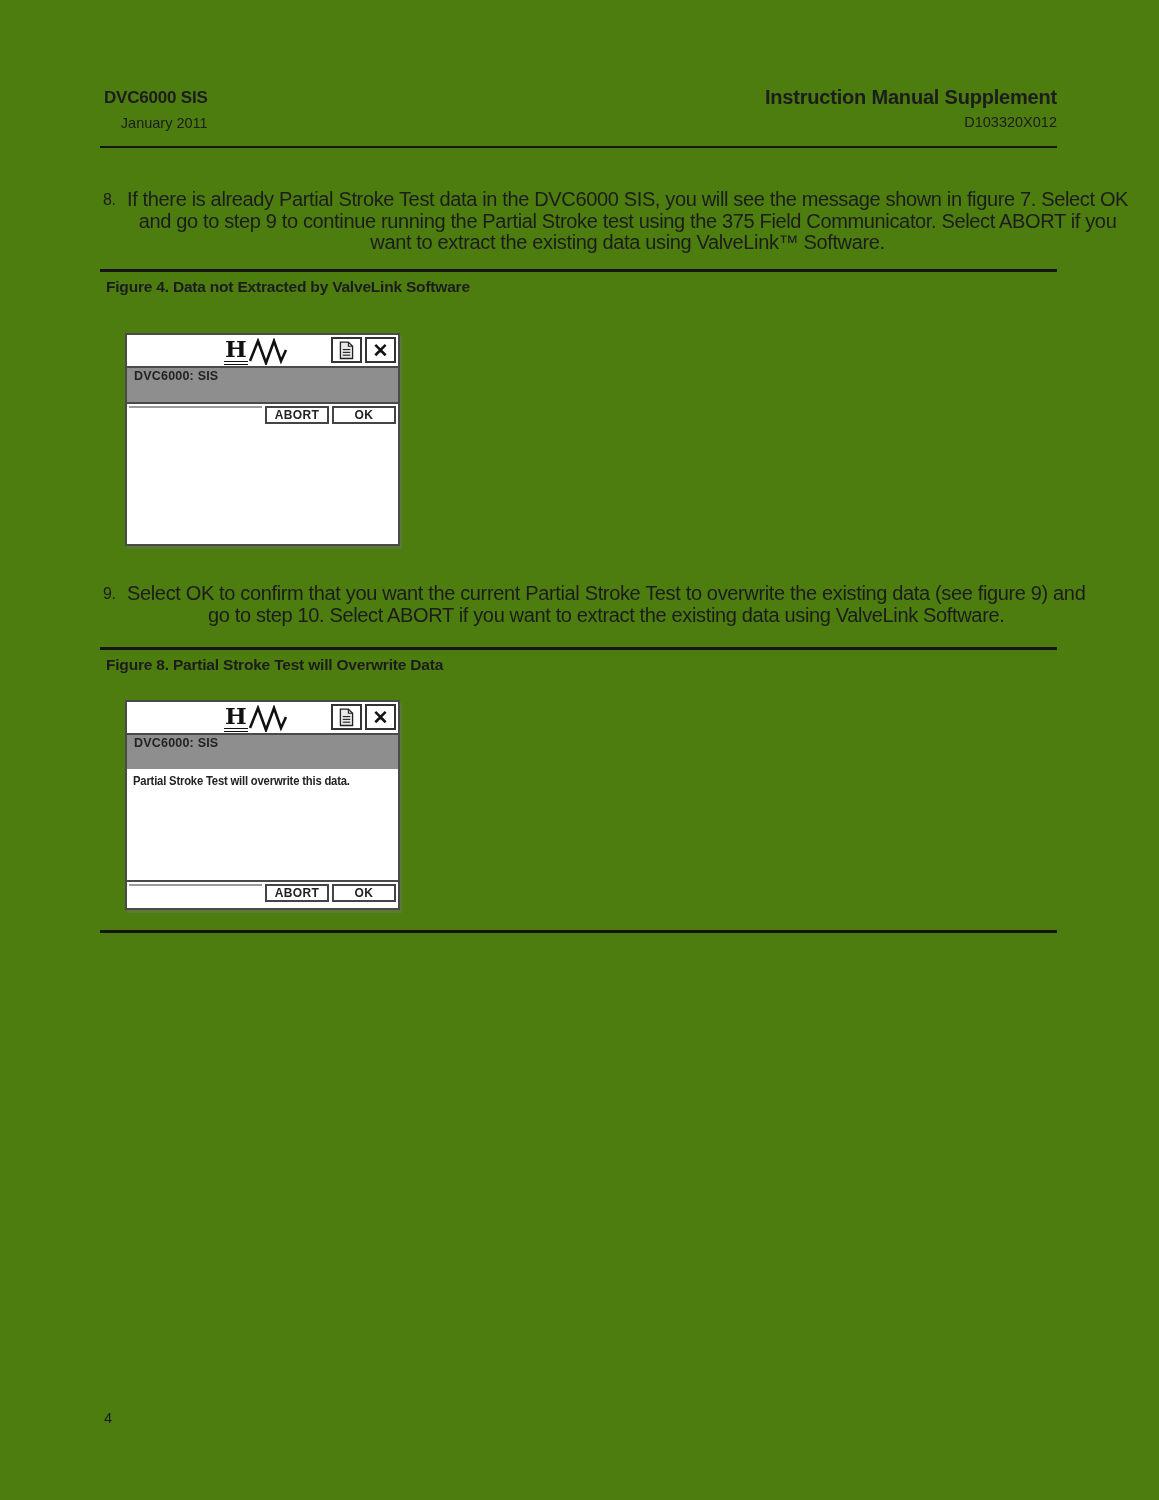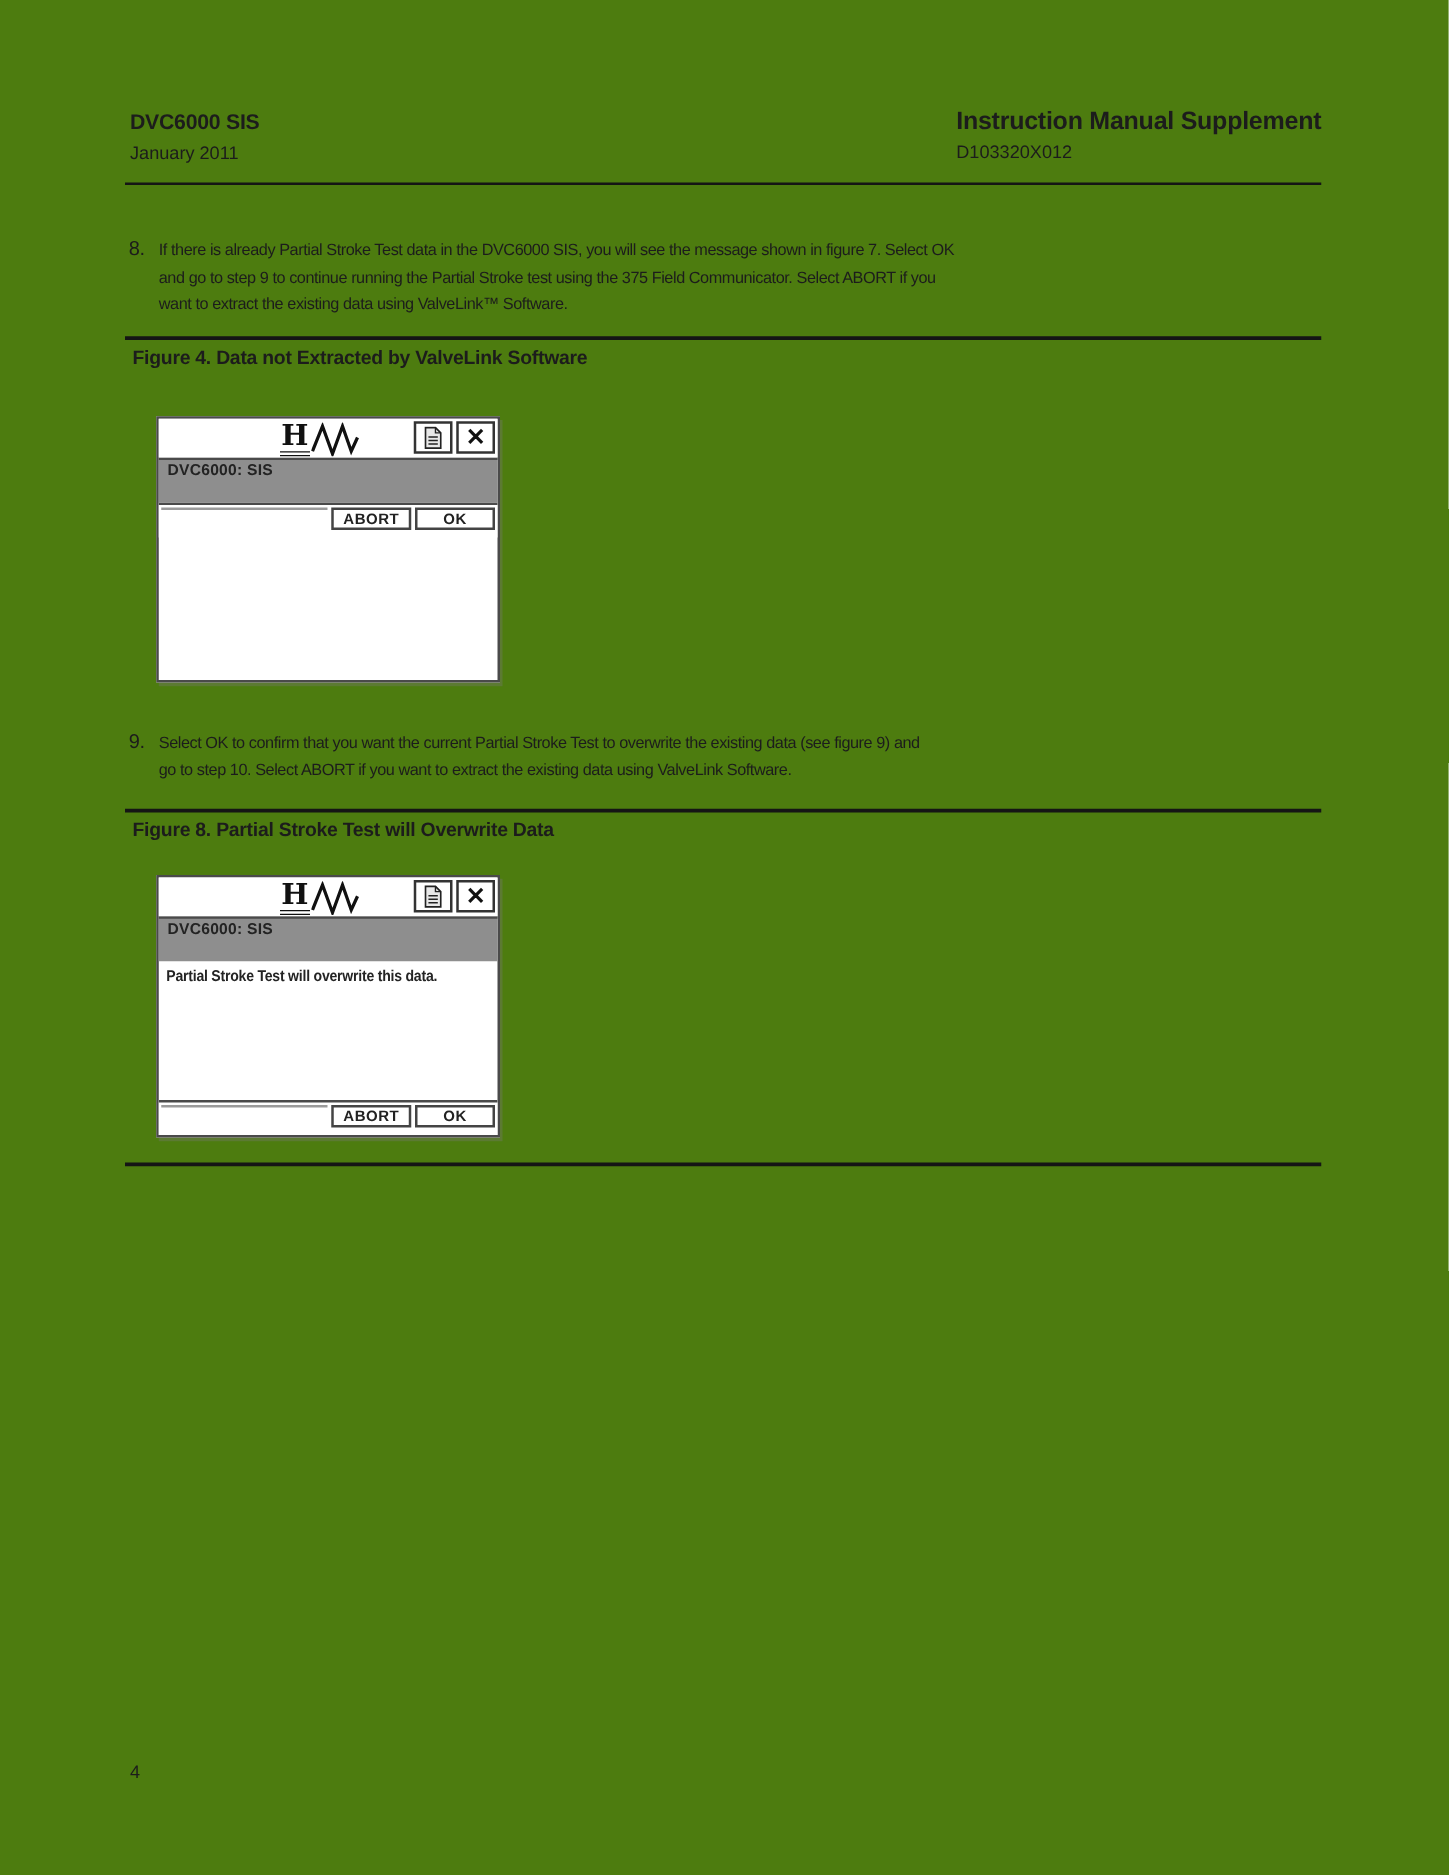--- a/index.html
+++ b/index.html
@@ -4,33 +4,33 @@
 <style>
   * { margin:0; padding:0; box-sizing:border-box; }
   html,body { background:#ffffff; }
   .page {
     position:relative; width:1159px; height:1500px; background:#4d7c0f;
     font-family:"Liberation Sans", sans-serif; color:#1c1c1c; overflow:hidden;
   }
   
   .hdr-left { position:absolute; left:104px; top:88px; }
   .doc-title { font-size:17px; font-weight:bold; letter-spacing:-0.2px; }
-  .doc-date  { font-size:14.5px; margin-top:7px; }
-  .hdr-right { position:absolute; right:102px; top:86px; }
+  .doc-date  { font-size:14.5px; margin-top:7px;text-align:right; }
+  .hdr-right { position:absolute; right:102px; top:86px; text-align:right; }
   .supp-title { font-size:20px; font-weight:bold; letter-spacing:-0.2px; }
   .doc-number { font-size:14.5px; margin-top:5px; }
   
   .rule { position:absolute; left:100px; width:957px; background:#151515; }
   .rule.thin  { height:2px; }
   .rule.thick { height:3px; }
   
   .step { position:absolute; left:103px; width:960px; display:flex; }
   .step-num { width:24px; flex:0 0 24px; font-size:16px; letter-spacing:-0.3px; line-height:21.5px; }
   .step-lines { flex:1; }
-  .step-line { font-size:13px; letter-spacing:-0.35px; line-height:21.5px; white-space:nowrap; }
+  .step-line { font-size:20px; letter-spacing:-0.35px; line-height:21.5px; white-space:nowrap;text-align:center; }
   
   .fig-caption { position:absolute; left:106px; font-size:15.5px; font-weight:600; letter-spacing:-0.2px; }
   
   .fc-dialog {
     position:absolute; width:275px; background:#fff;
     border:2px solid #4a4a4a; box-shadow:2px 3px 0 rgba(120,120,120,0.35);
     display:flex; flex-direction:column;
   }
   .fc-topbar { height:31px; position:relative; background:#fff; flex:0 0 31px; }
   .fc-logo { position:absolute; left:97px; top:2px; display:flex; align-items:flex-start; }

